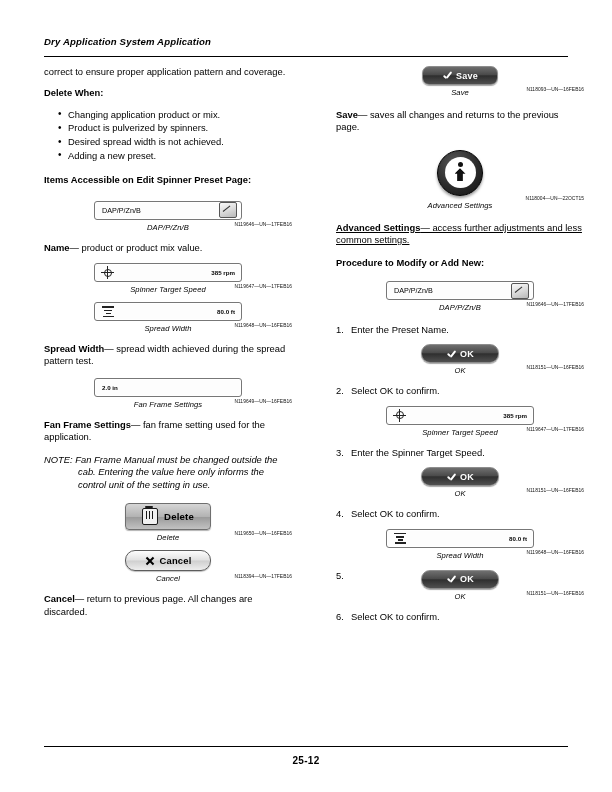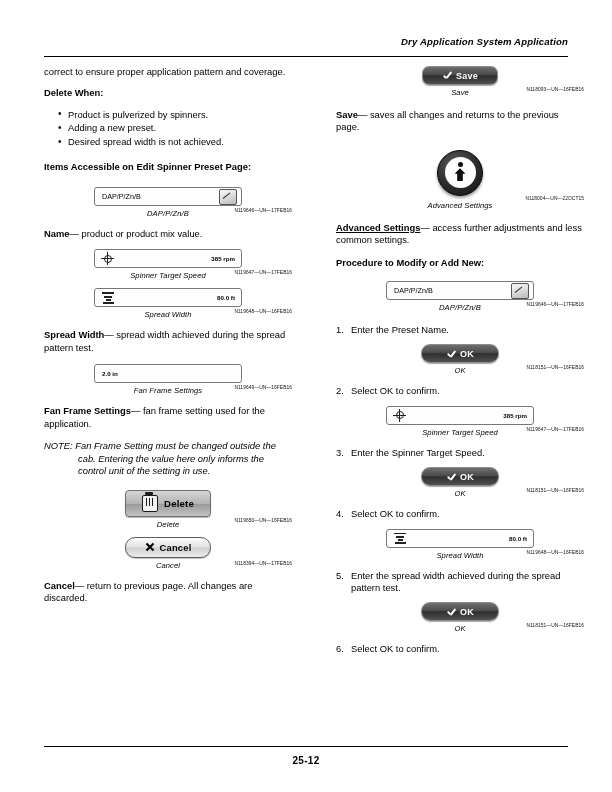--- a/index.html
+++ b/index.html
@@ -23,21 +23,21 @@
     box-sizing: border-box;
     padding: 0;
   }
 
   
   .header {
     position: absolute;
     top: 36px;
     left: 44px;
     width: 524px;
-    text-align: right;
+    text-align: left;
   }
   .header-title {
     font-style: italic;
     font-size: 9.6px;
     font-weight: bold;
     letter-spacing: 0.15px;
   }
   .header-rule {
     position: absolute;
     top: 56px;
@@ -409,23 +409,24 @@
   </div>
   <div class="header-rule"></div>
 
   <div class="col col-left">
 
     <p class="body">correct to ensure proper application pattern and coverage.</p>
 
     <div class="subhead">Delete When:</div>
 
     <ul class="bullets">
+      <li>Changing application product or mix.</li>
       <li>Product is pulverized by spinners.</li>
+      <li>Desired spread width is not achieved.</li>
       <li>Adding a new preset.</li>
-      <li>Desired spread width is not achieved.</li>
     </ul>
 
     <div class="subhead" style="margin-bottom:14px;">Items Accessible on Edit Spinner Preset Page:</div>
 
     <div class="figure">
       <div class="fig-art" style="margin-left:29px;">
         <div class="field-box">
           <span class="ftext">DAP/P/Zn/B</span>
           <span class="edit-icon"></span>
         </div>
@@ -482,21 +483,21 @@
       <div class="fig-cap" style="margin-left:29px;">Fan Frame Settings</div>
       <div class="fig-code" style="top:21px;">N119649—UN—16FEB16</div>
     </div>
 
     <p class="body" style="margin-top:10px;">
       <span class="b">Fan Frame Settings</span><span>— fan frame setting used for the application.</span>
     </p>
 
     <p class="note" style="margin-top:10px;">
       <span class="note-lbl">NOTE:</span>
-      <span>Fan Frame Setting must be changed outside the cab. Entering the value here only informs the control unit of the setting in use.</span>
+      <span>Fan Frame Manual must be changed outside the cab. Entering the value here only informs the control unit of the setting in use.</span>
     </p>
 
     <div class="figure" style="margin-top:12px;">
       <div class="fig-art" style="margin-left:29px;justify-content:center;">
         <div class="btn btn-delete">
           <span class="trash">
               <span class="tl tl1"></span>
               <span class="tl tl2"></span>
               <span class="tl tl3"></span>
             </span>
@@ -550,21 +551,21 @@
               <span class="head"></span>
                 <span class="body"></span>
             </div>
           </div>
         </div>
       </div>
       <div class="fig-cap" style="margin-left:29px;margin-top:5px;">Advanced Settings</div>
       <div class="fig-code" style="top:46px;">N118004—UN—22OCT15</div>
     </div>
 
-    <p class="body" style="margin-top:12px;">
+    <p class="body" style="margin-top:12px;text-decoration:underline;">
       <span class="b ul-link">Advanced Settings</span><span>— access further adjustments and less common settings.</span>
     </p>
 
     <div class="subhead" style="margin-top:10px;margin-bottom:12px;">Procedure to Modify or Add New:</div>
 
     <div class="figure">
       <div class="fig-art" style="margin-left:29px;">
         <div class="field-box">
           <span class="ftext">DAP/P/Zn/B</span>
           <span class="edit-icon"></span>
@@ -642,21 +643,20 @@
             </span>
             <span class="fval">80.0 ft</span>
           </div>
         </div>
         <div class="fig-cap" style="margin-left:29px;">Spread Width</div>
         <div class="fig-code" style="top:21px;">N119648—UN—16FEB16</div>
       </div>
 
       <li class="step" style="margin-top:10px;">
         <span class="num">5.</span>
-        <span>Enter the spread width achieved during the spread pattern test.</span>
       </li>
 
       <div class="figure" style="margin:8px 0 6px 0;">
         <div class="fig-art" style="margin-left:29px;justify-content:center;">
           <div class="btn btn-ok">
             <span class="chk"></span>
             <span>OK</span>
           </div>
         </div>
         <div class="fig-cap" style="margin-left:29px;">OK</div>

